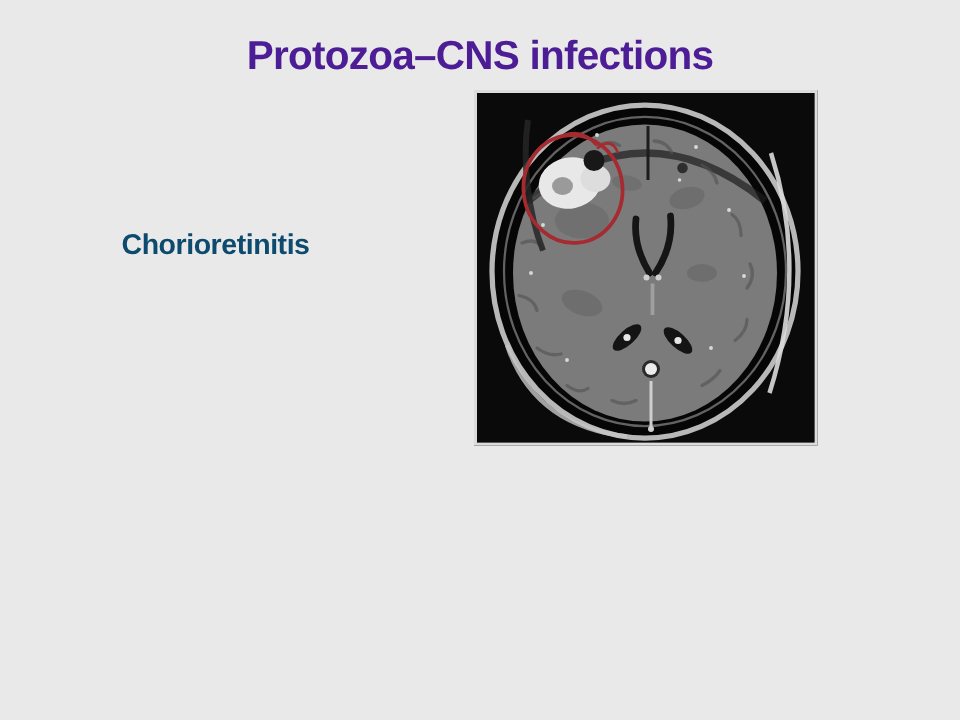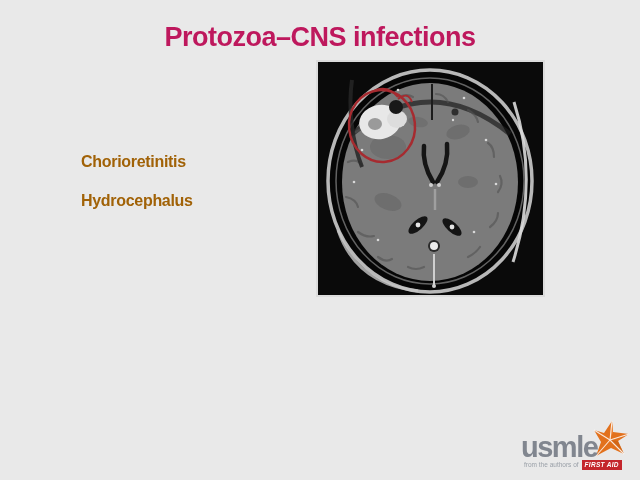--- a/index.html
+++ b/index.html
@@ -4,29 +4,29 @@
 <style>
   html,body{margin:0;padding:0;background:#444;}
   #stage{
     position:relative;width:640px;height:480px;overflow:hidden;
     background:#e9e9e9;
     font-family:"Liberation Sans", sans-serif;
   }
   .abs{position:absolute;}
   #title{
     left:0;top:24px;width:640px;text-align:center;
-    font-size:27px;font-weight:bold;color:#be185d;letter-spacing:-0.5px;
+    font-size:27px;font-weight:bold;color:#4c1d95;letter-spacing:-0.5px;
     line-height:1;
   }
   #organism{
     left:46px;top:118px;font-size:19px;font-weight:bold;font-style:italic;
     color:#c2272d;letter-spacing:-0.3px;line-height:1;
   }
   .finding{
-    left:81px;font-size:16px;font-weight:bold;color:#a16207;
+    left:81px;font-size:19px;font-weight:bold;color:#0c4a6e;
     letter-spacing:-0.3px;line-height:1;
   }
   #finding-0{top:154px;}
   #finding-1{top:193px;}
   #finding-2{top:232px;}
   #mri-figure{
     left:316px;top:60px;width:225px;height:233px;
     border:2px solid #dcdcdc;background:#0a0a0a;
   }
   #mri-figure svg{display:block;}
@@ -48,21 +48,20 @@
 </style>
 </head>
 <body>
 
 <div id="stage">
 
   <div id="title" class="abs">Protozoa–CNS infections</div>
 
 
   <div id="finding-0" class="abs finding">Chorioretinitis</div>
-  <div id="finding-1" class="abs finding">Hydrocephalus</div>
 
   <div id="mri-figure" class="abs">
     <svg width="225" height="233" viewBox="0 0 225 233">
       <rect x="0" y="0" width="225" height="233" fill="#0a0a0a"></rect>
 
       <ellipse cx="112" cy="119" rx="102" ry="111" fill="#060606" stroke="#b8b8b8" stroke-width="3.5"></ellipse>
       <path d="M196,40 Q221,118 195,200" stroke="#dadada" stroke-width="3" fill="none" opacity="0.9"></path>
       <path d="M20,168 Q38,222 100,229" stroke="#c6c6c6" stroke-width="3" fill="none" opacity="0.8"></path>
 
       <ellipse cx="112" cy="119" rx="94" ry="103" fill="none" stroke="#8a8a8a" stroke-width="1.5" opacity="0.7"></ellipse>
@@ -137,33 +136,14 @@
       <circle cx="134" cy="165" r="2.4" fill="#e5e5e5"></circle>
 
       <circle cx="116" cy="184" r="6" fill="#2a2a2a"></circle>
       <circle cx="116" cy="184" r="4" fill="#ececec"></circle>
 
       <path d="M116,192 L116,224" stroke="#cfcfcf" stroke-width="2"></path>
       <circle cx="116" cy="224" r="2" fill="#cfcfcf"></circle>
     </svg>
   </div>
 
-  <div id="logo" class="abs">
-    <div id="logo-text">usmle</div>
-    <svg id="logo-star" width="44" height="44" viewBox="0 0 44 44">
-      <path d="M6,12 L16,15 L24,3 L25,14 L41,16 L30,23 L36,36 L23,30 L8,38 L13,24 Z" fill="#e2711d"></path>
-      <path d="M24,3 L25,14 L22,22 Z" fill="#f08a3c" opacity="0.8"></path>
-      <path d="M30,23 L36,36 L22,22 Z" fill="#c85f12" opacity="0.6"></path>
-      <g stroke="#ffffff" stroke-width="1.1" opacity="0.85">
-        <line x1="22" y1="22" x2="24" y2="3"></line>
-        <line x1="22" y1="22" x2="41" y2="16"></line>
-        <line x1="22" y1="22" x2="36" y2="36"></line>
-        <line x1="22" y1="22" x2="8" y2="38"></line>
-        <line x1="22" y1="22" x2="6" y2="12"></line>
-      </g>
-    </svg>
-    <div id="logo-row">
-      <span id="tagline">from the authors of</span>
-      <span id="badge">FIRST AID</span>
-    </div>
-  </div>
 
 </div>
 
 </body></html>

